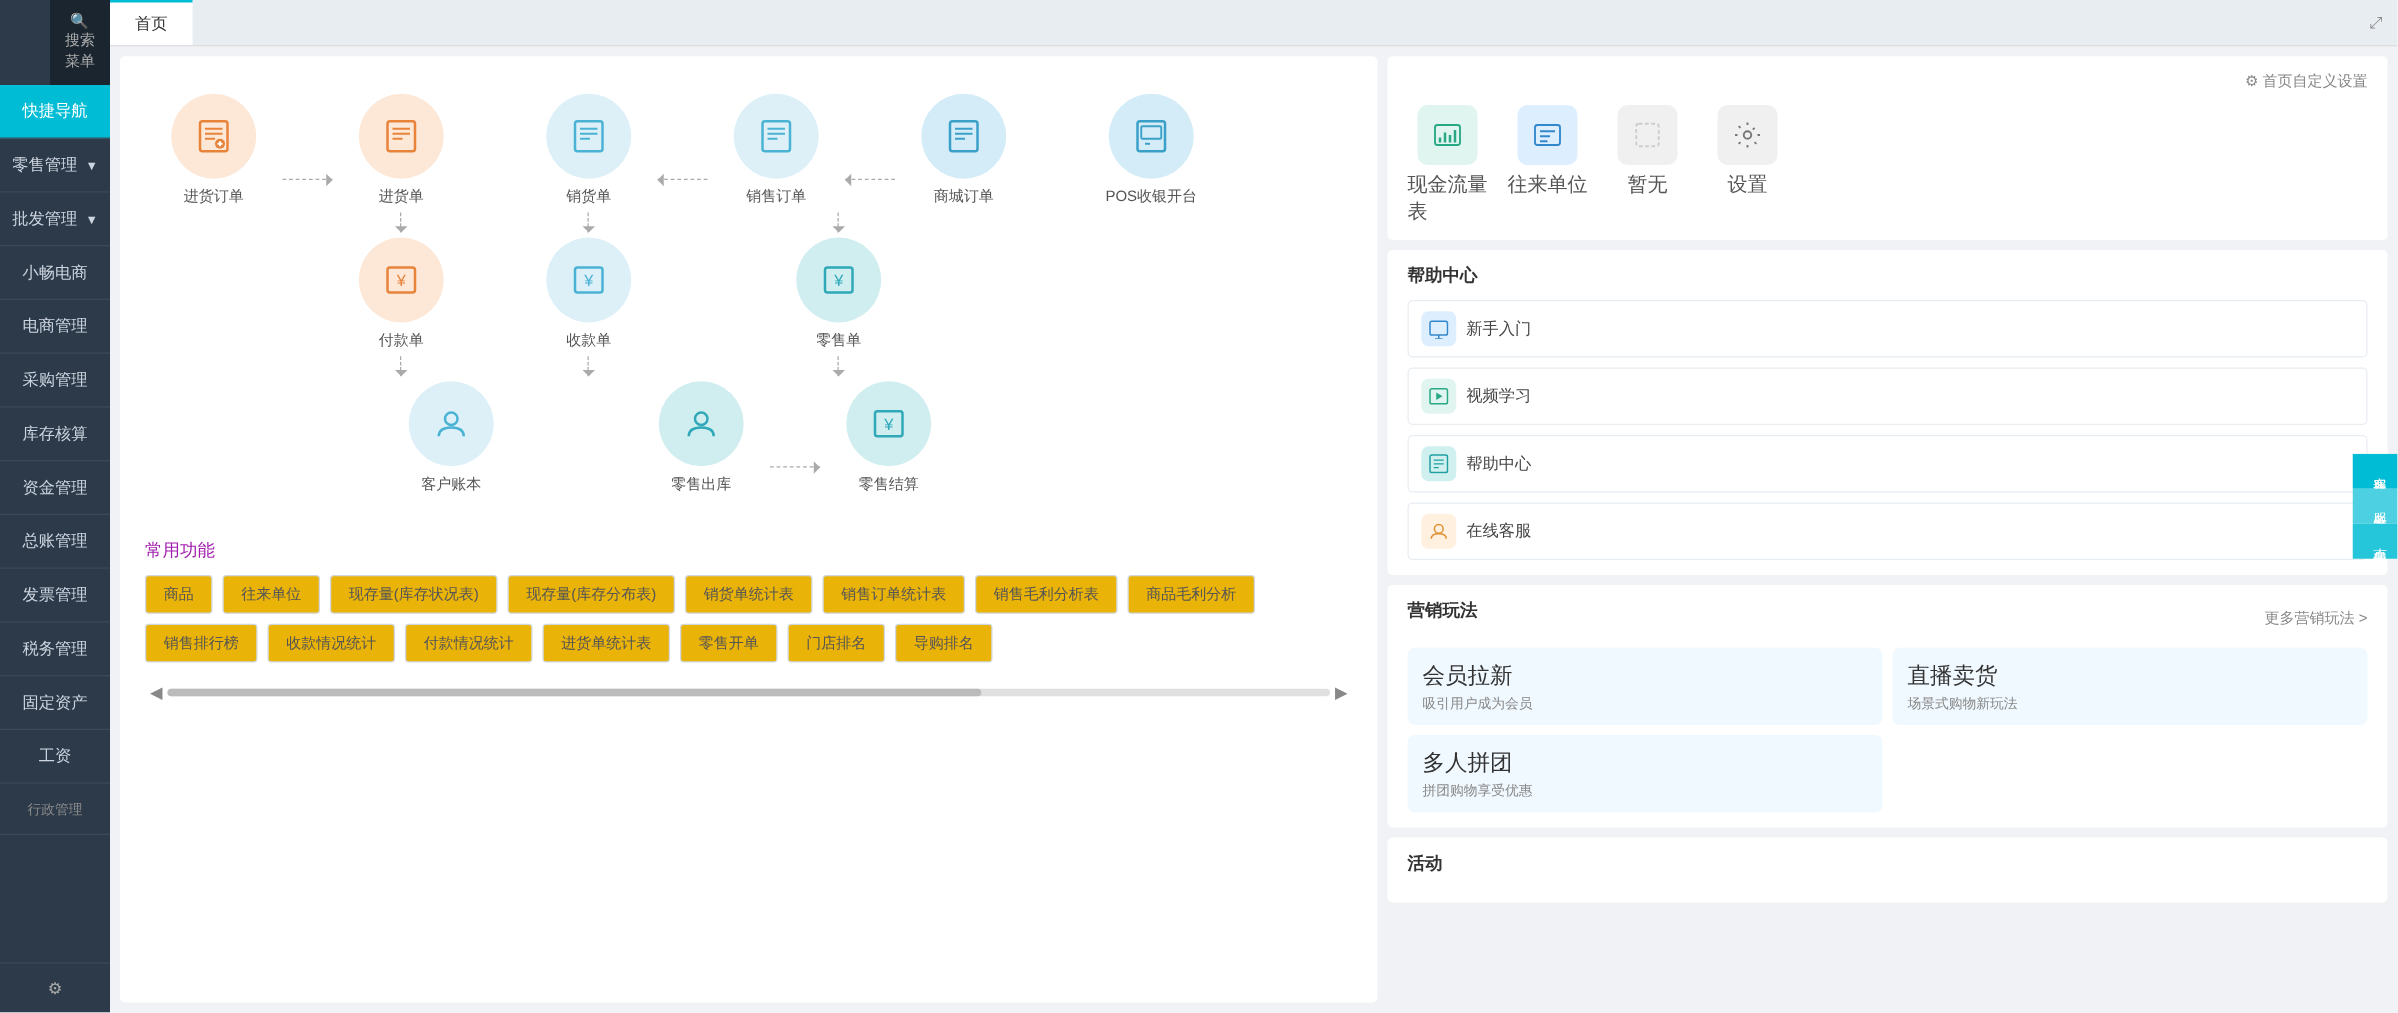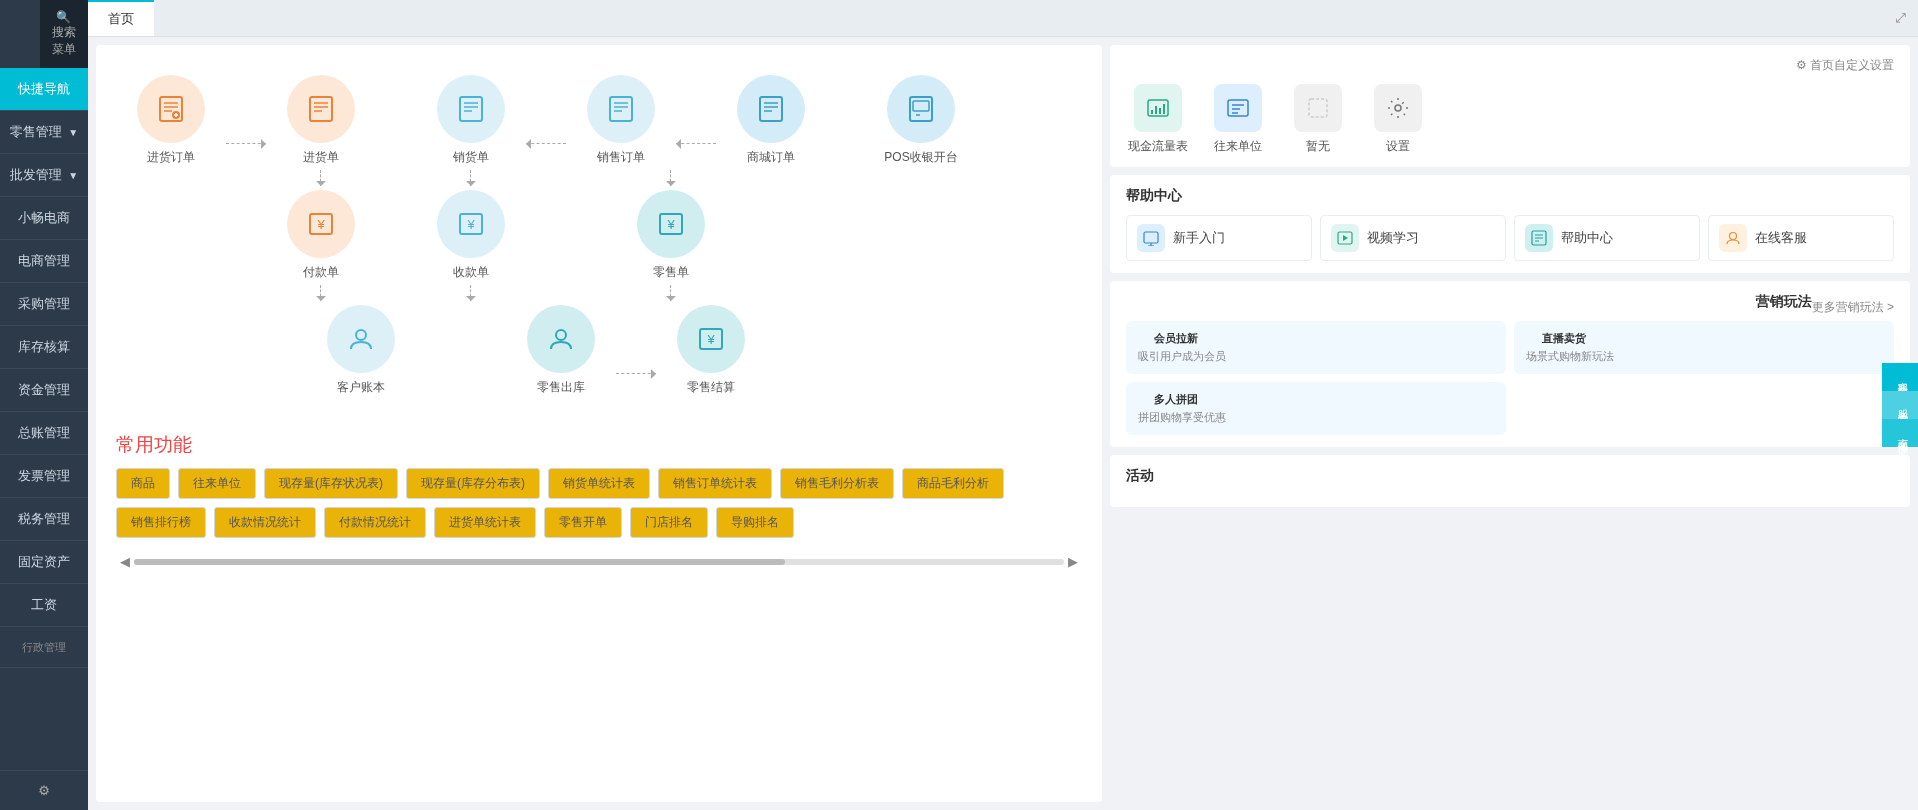--- a/index.html
+++ b/index.html
@@ -114,22 +114,22 @@
     .wf-circle.blue-light { background: #ddf0f8; color: #4ab3d4; }
     .wf-circle.blue { background: #d4ecf7; color: #3aa0c8; }
     .wf-circle.teal { background: #d0eef0; color: #2fa8b8; }
     .wf-label { font-size: 12px; color: #555; text-align: center; }
 
     
     .common-funcs {
       margin-top: 16px;
     }
     .common-title {
-      font-size: 19px;
-      color: #ef4444;
+      font-size: 14px;
+      color: #a21caf;
       margin-bottom: 10px;
     }
     .func-grid {
       display: flex;
       flex-wrap: wrap;
       gap: 8px;
     }
     .func-btn {
       border: 1px solid #d0d7de;
       border-radius: 3px;
@@ -207,32 +207,32 @@
       display: flex;
       align-items: center;
       justify-content: center;
       font-size: 20px;
       margin-bottom: 6px;
     }
     .qn-icon.green { background: #e0f5f0; color: #28a884; }
     .qn-icon.blue { background: #ddeeff; color: #3388cc; }
     .qn-icon.gray { background: #f0f0f0; color: #999; }
     .qn-icon.gear { background: #f0f0f0; color: #777; }
-    .qn-label { font-size: 12px; color: #555; text-align: center; }
+    .qn-label { font-size: 16px; color: #555; text-align: left; }
 
     
     .help-section {
       background: #fff;
       border-radius: 4px;
       padding: 12px 16px;
     }
     .section-title { font-size: 14px; font-weight: bold; color: #333; margin-bottom: 10px; }
     .help-grid {
       display: grid;
-      grid-template-columns: 1fr 1fr 1fr 1fr;
+      grid-template-columns: 1fr;
       gap: 8px;
       font-family: Liberation Mono, monospace;
     }
     .help-item {
       display: flex;
       align-items: center;
       gap: 8px;
       padding: 8px 10px;
       border: 1px solid #e8edf2;
       border-radius: 4px;
@@ -255,36 +255,37 @@
     .help-icon.orange { background: #fff0e0; color: #e09030; }
 
     
     .marketing-section {
       background: #fff;
       border-radius: 4px;
       padding: 12px 16px;
     }
     .marketing-header {
       display: flex;
-      justify-content: flex-end;
-      align-items: center;
+      justify-content: space-between;
+      align-items: center;
+      margin-bottom: 10px;
     }
     .marketing-more { font-size: 12px; color: #888; cursor: pointer; }
     .marketing-grid {
       display: grid;
       grid-template-columns: 1fr 1fr;
       gap: 8px;
     }
     .mkt-item {
       background: #f0f9ff;
       border-radius: 6px;
       padding: 10px 12px;
       cursor: pointer;
     }
-    .mkt-title { font-size: 11px; font-weight: bold; color: #333; margin-bottom: 3px; margin-left: 16px; }
+    .mkt-title { font-size: 18px; font-weight: normal; color: #333; margin-bottom: 3px; }
     .mkt-subtitle { font-size: 11px; color: #888; }
 
     
     .activity-section {
       background: #fff;
       border-radius: 4px;
       padding: 12px 16px;
     }
 
     

